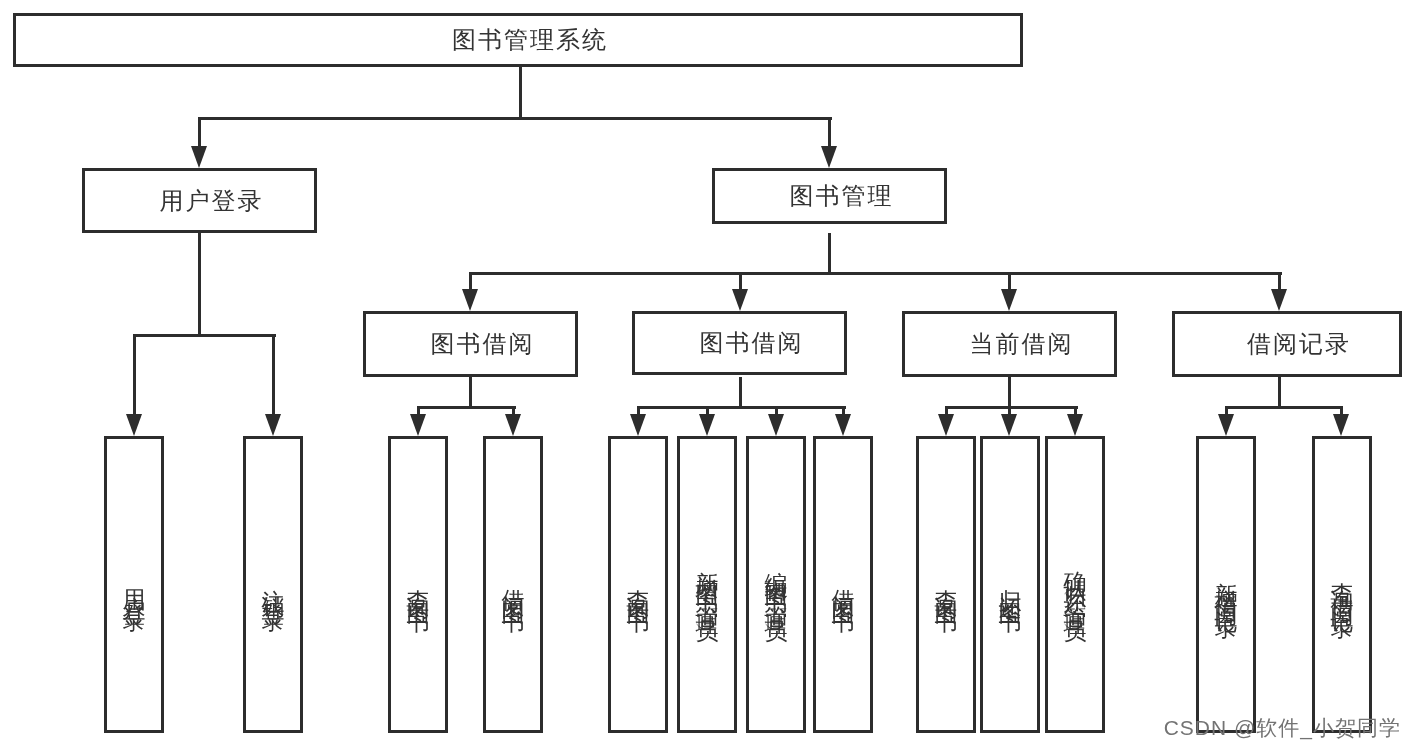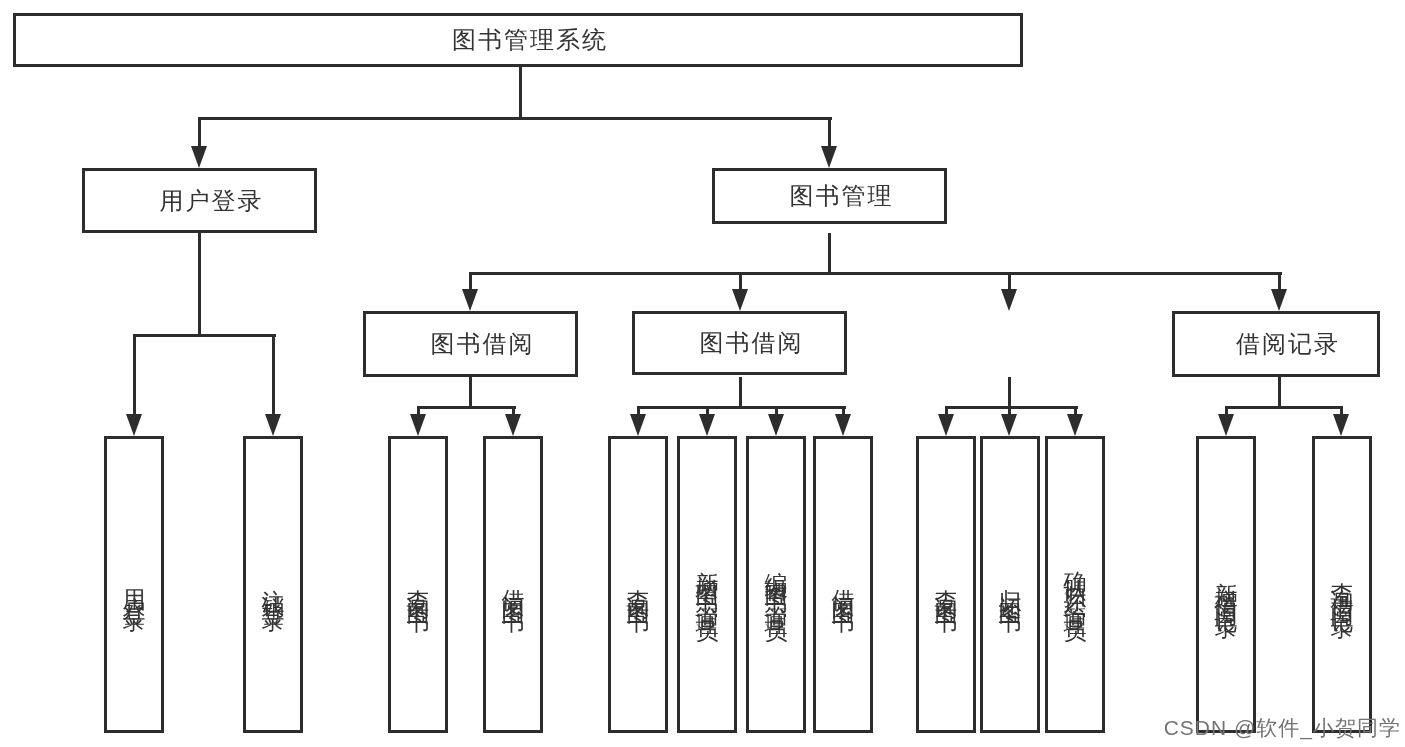--- a/index.html
+++ b/index.html
@@ -32,21 +32,22 @@
 
 <div id="canvas">
 
   <div class="box hnode" style="left:13px;top:13px;width:1010px;height:54px">图书管理系统</div>
 
   <div class="box hnode" style="left:82px;top:168px;width:235px;height:65px">用户登录</div>
   <div class="box hnode" style="left:712px;top:168px;width:235px;height:56px">图书管理</div>
 
   <div class="box hnode" style="left:363px;top:311px;width:215px;height:66px">图书借阅</div>
   <div class="box hnode" style="left:632px;top:311px;width:215px;height:64px">图书借阅</div>
-  <div class="box hnode" style="left:1172px;top:311px;width:208px;height:66px">借阅记录</div>
+  <div class="box hnode" style="left:902px;top:311px;width:215px;height:66px">当前借阅</div>
+  <div class="box hnode" style="left:1172px;top:311px;width:230px;height:66px">借阅记录</div>
 
   <div class="box leaf" style="left:104px;top:436px;width:60px;height:297px">
     <span>用户登录</span>
     </div>
   <div class="box leaf" style="left:243px;top:436px;width:60px;height:297px">
     <span>注销登录</span>
     </div>
 
   <div class="box leaf" style="left:388px;top:436px;width:60px;height:297px">
     <span>查询图书</span>

